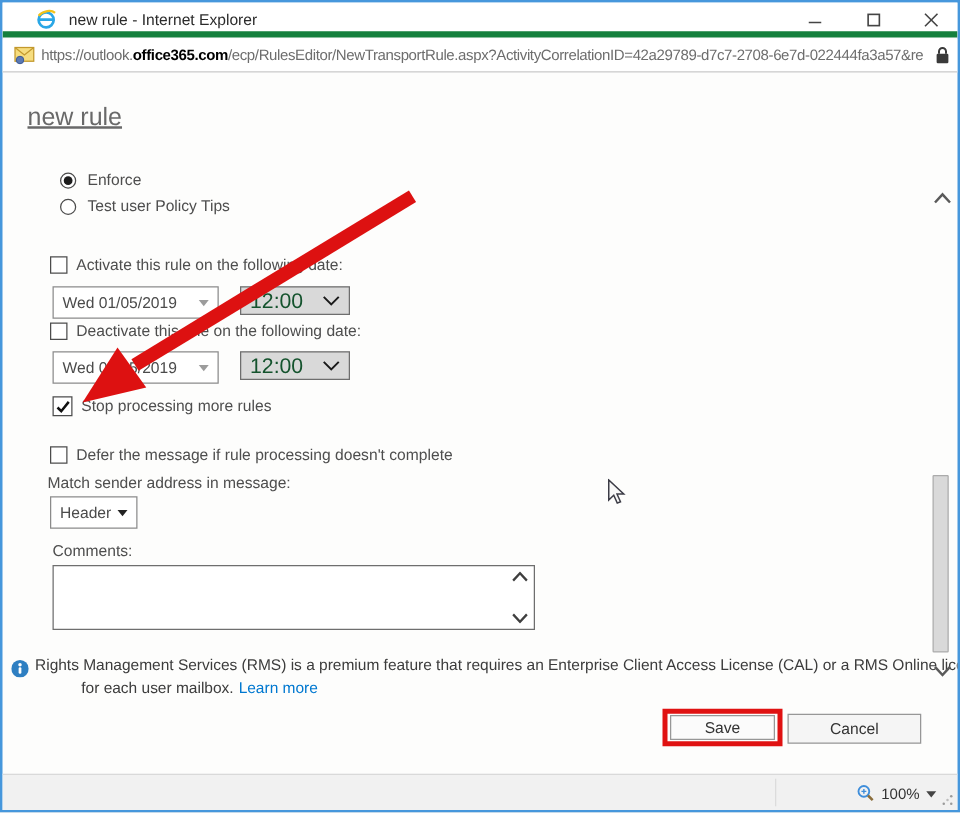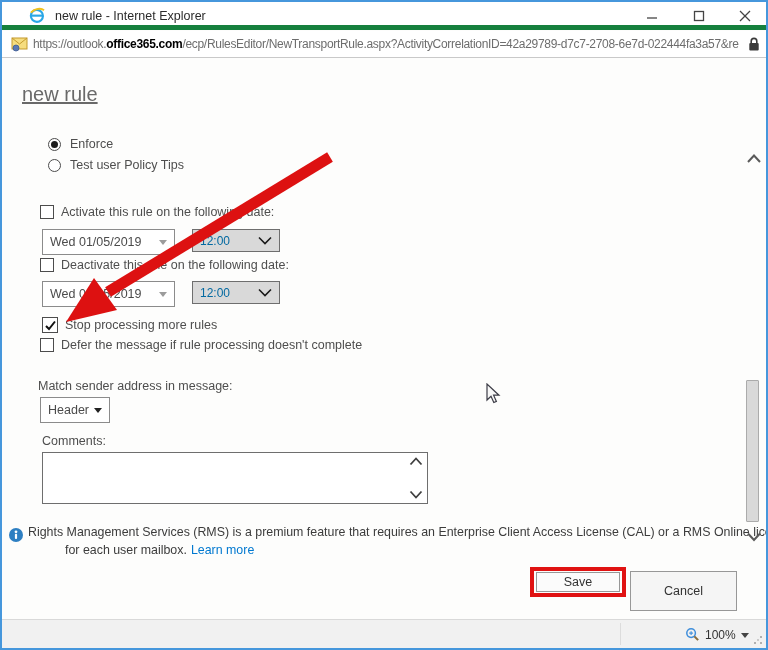--- a/index.html
+++ b/index.html
@@ -60,21 +60,21 @@
   .combo {
     position:absolute; height:23px; background:#fff; border:1px solid #8b8b8b;
     display:flex; align-items:center; padding:12px 7px; font-size:12.5px; color:#4b4b4b;
   }
   .combo .spacer { flex:1; }
   .tri-gray { width:0; height:0; border-left:4px solid transparent; border-right:4px solid transparent; border-top:5px solid #9c9c9c; }
   .tri-dark { width:0; height:0; border-left:4px solid transparent; border-right:4px solid transparent; border-top:5px solid #222; }
 
   .select-gray {
     position:absolute; height:23px; background:#d9d9d9; border:1px solid #6e6e6e;
-    display:flex; align-items:center; padding:0 7px; font-size:12px; color:#0369a1;
+    display:flex; align-items:center; padding:0 7px; font-size:17px; color:#14532d;
   }
   .select-gray .spacer { flex:1; }
 
   .date1 { left:40px; top:227px; width:133px; }
   .time1 { left:190px; top:227px; width:88px; }
   .date2 { left:40px; top:279px; width:133px; }
   .time2 { left:190px; top:279px; width:88px; }
 
   .lbl-match { position:absolute; left:36px; top:377px; }
   .sel-header { left:38px; top:395px; width:70px; background:#fff; }
@@ -92,21 +92,21 @@
   .rms-line1 { position:absolute; left:26px; top:523px; width:714px; font-size:12.4px; color:#3c3c3c; white-space:nowrap; }
   .rms-line2 { position:absolute; left:26px; top:541px; font-size:12.4px; color:#3c3c3c; white-space:nowrap;margin-left:37px; }
   .learn-link { color:#0078d0; text-decoration:none; margin-left:4px; }
 
   .btn {
     position:absolute; background:#f5f5f5; border:1px solid #979797;
     display:flex; align-items:center; justify-content:center;
     font-size:12.5px; color:#333;
   }
   .btn-save { left:534px; top:570px; width:84px; height:20px; background:#fbfbfb; }
-  .btn-cancel { left:628px; top:569px; width:107px; height:40px; }
+  .btn-cancel { left:628px; top:569px; width:107px; height:24px; }
 
   .save-highlight {
     position:absolute; left:528px; top:565px; width:96px; height:30px;
     border:4px solid #e01212; z-index:40; pointer-events:none;
   }
 
   
   .scroll-up { position:absolute; left:744px; top:151px; }
   .scroll-down { position:absolute; left:744px; top:529px; }
   .scroll-thumb {
@@ -220,21 +220,21 @@
 
   <div class="check-row" style="left:40px; top:315px;align-items:center;">
     <span class="checkbox big">
       <svg width="13" height="13" viewBox="0 0 13 13">
           <polyline points="2,7 5,10 11,2.5" stroke="#111" stroke-width="2" fill="none"></polyline>
         </svg>
     </span>
     <span class="form-label">Stop processing more rules</span>
   </div>
 
-  <div class="check-row" style="left:38px; top:336px;">
+  <div class="check-row" style="left:38px; top:355px;">
     <span class="checkbox"></span>
     <span class="form-label">Defer the message if rule processing doesn't complete</span>
   </div>
 
   <div class="form-label lbl-match">Match sender address in message:</div>
   <div class="combo sel-header">
     <span>Header</span>
     <span class="spacer"></span>
       <span class="tri-dark"></span>
   </div>

